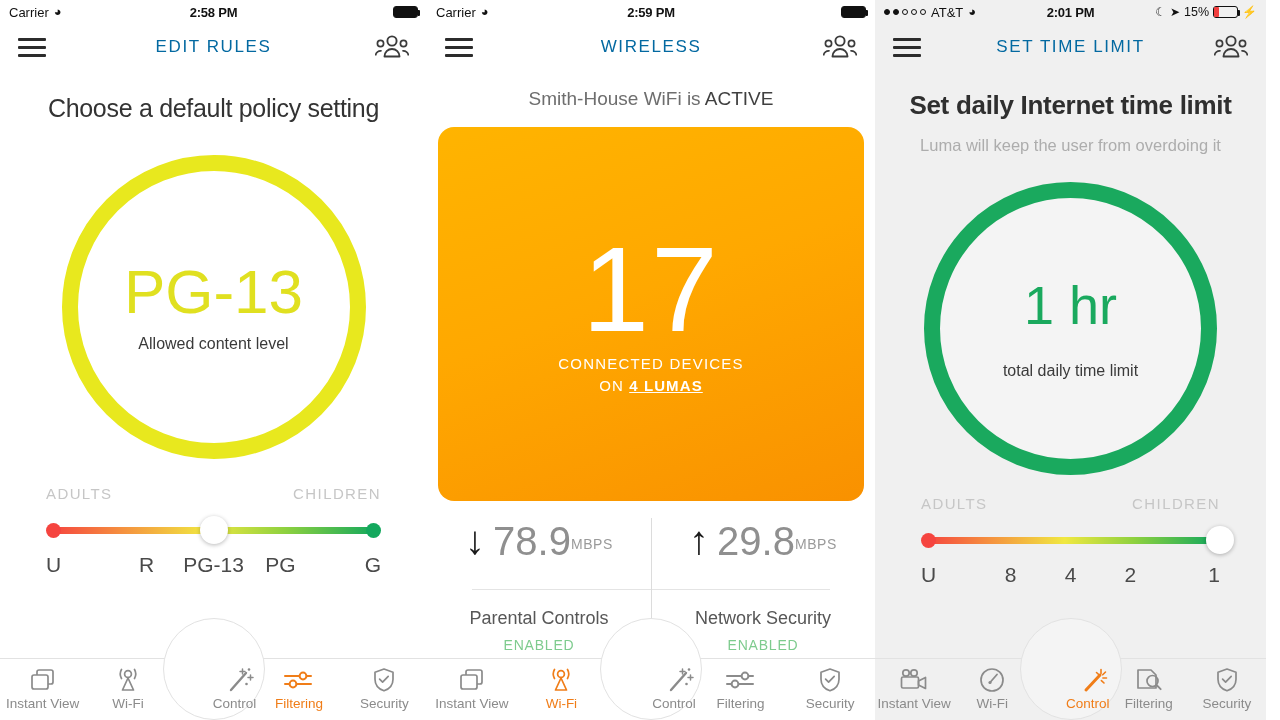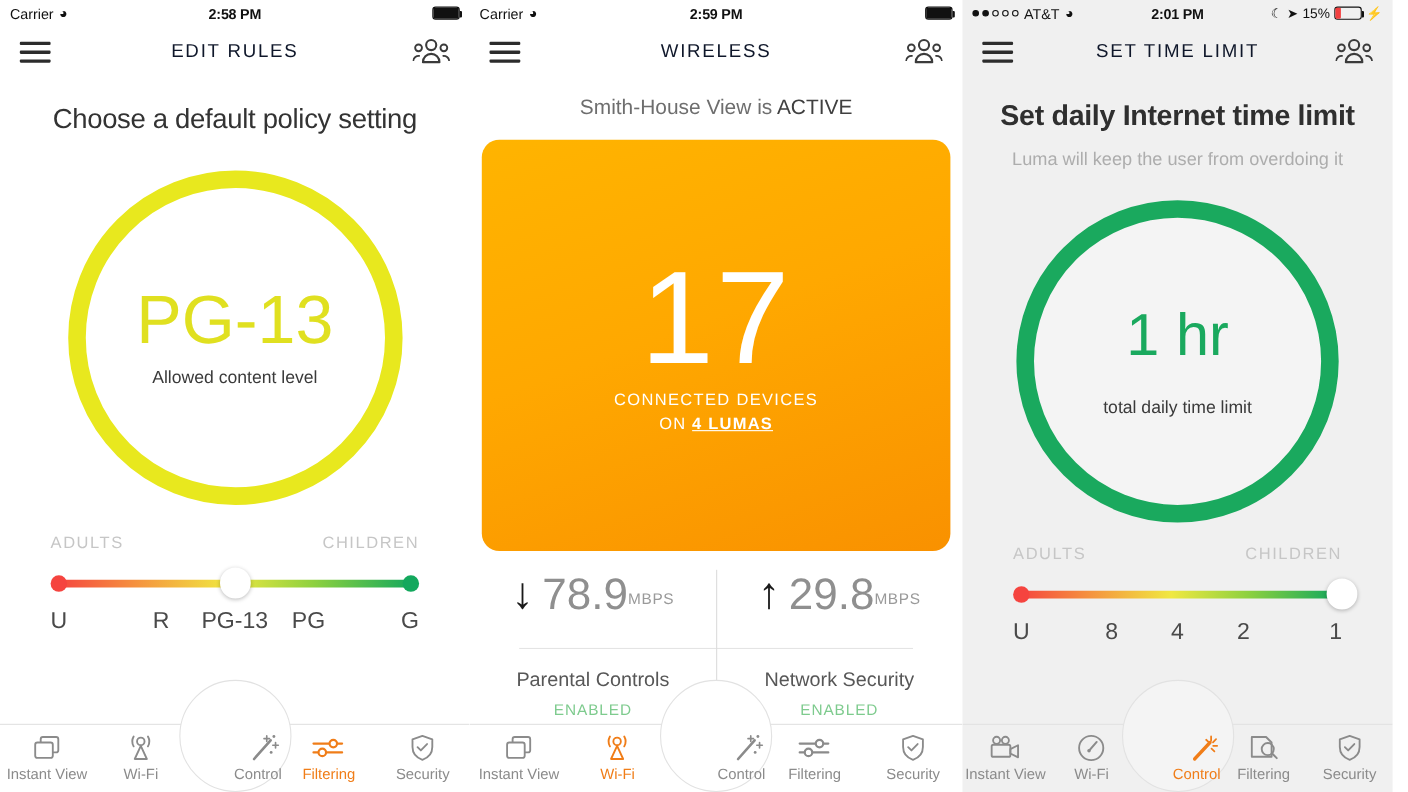--- a/index.html
+++ b/index.html
@@ -46,21 +46,21 @@
   .navbar {
     height:46px; display:flex; align-items:center;
     padding:0 18px; position:relative;
   }
   .hamburger { width:28px; cursor:pointer; }
   .hamburger i {
     display:block; height:3px; background:#2c2c2c; border-radius:1px; margin:5px 0;
   }
   .nav-title {
     position:absolute; left:0; right:0; text-align:center;
-    font-size:17px; letter-spacing:1.6px; color:#0f172a;
+    font-size:17px; letter-spacing:1.6px; color:#0369a1;
     font-weight:400; pointer-events:none;
   }
   .people-icon { margin-left:auto; width:34px; height:26px; position:relative; cursor:pointer; }
 
   
   .h1 {
     text-align:center; font-size:25px; color:#333; font-weight:400;
     letter-spacing:-.3px;
   }
   .sub { text-align:center; font-size:16.5px; color:#adadad; font-weight:400; }
@@ -296,21 +296,21 @@
         <path d="M9.5 22.5a7.5 7.5 0 0 1 15 0z" fill="none" stroke="#3b3b3b" stroke-width="1.9" stroke-linejoin="round"></path>
         <circle cx="5.5" cy="9.5" r="3.1" fill="none" stroke="#3b3b3b" stroke-width="1.7"></circle>
         <path d="M0.6 21.5a5 5 0 0 1 6-4.6" fill="none" stroke="#3b3b3b" stroke-width="1.7"></path>
         <circle cx="28.5" cy="9.5" r="3.1" fill="none" stroke="#3b3b3b" stroke-width="1.7"></circle>
         <path d="M33.4 21.5a5 5 0 0 0-6-4.6" fill="none" stroke="#3b3b3b" stroke-width="1.7"></path>
       </svg>
     </div>
   </div>
 
   <div class="active-line" style="margin-top:18px;">
-    <span>Smith-House View is </span><span class="hot">ACTIVE</span>
+    <span>Smith-House WiFi is </span><span class="hot">ACTIVE</span>
   </div>
 
   <div class="device-card" style="margin-top:17px;">
     <div class="big-num">17</div>
     <div class="card-cap">CONNECTED DEVICES</div>
     <div class="card-sub"><span>ON </span><b>4 LUMAS</b></div>
   </div>
 
   <div class="speeds">
     <div class="vdiv"></div>

